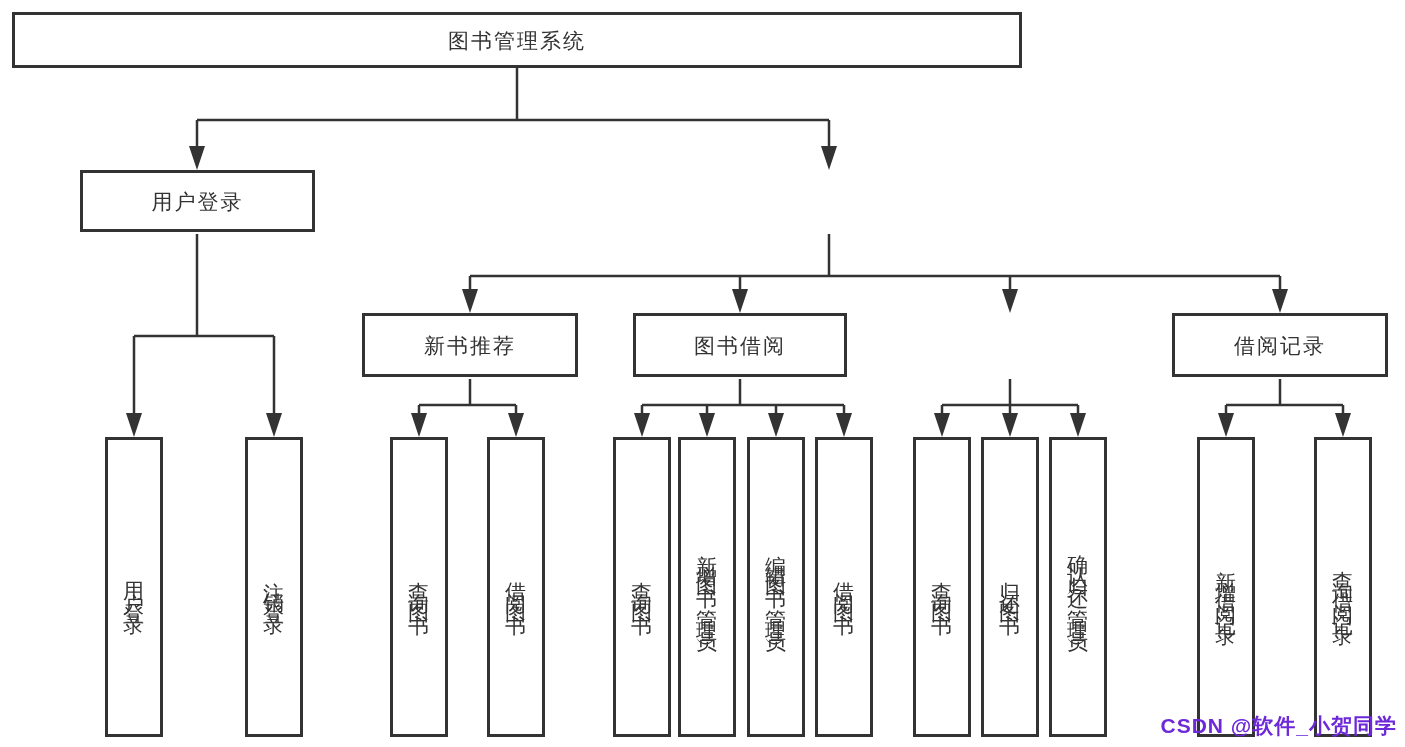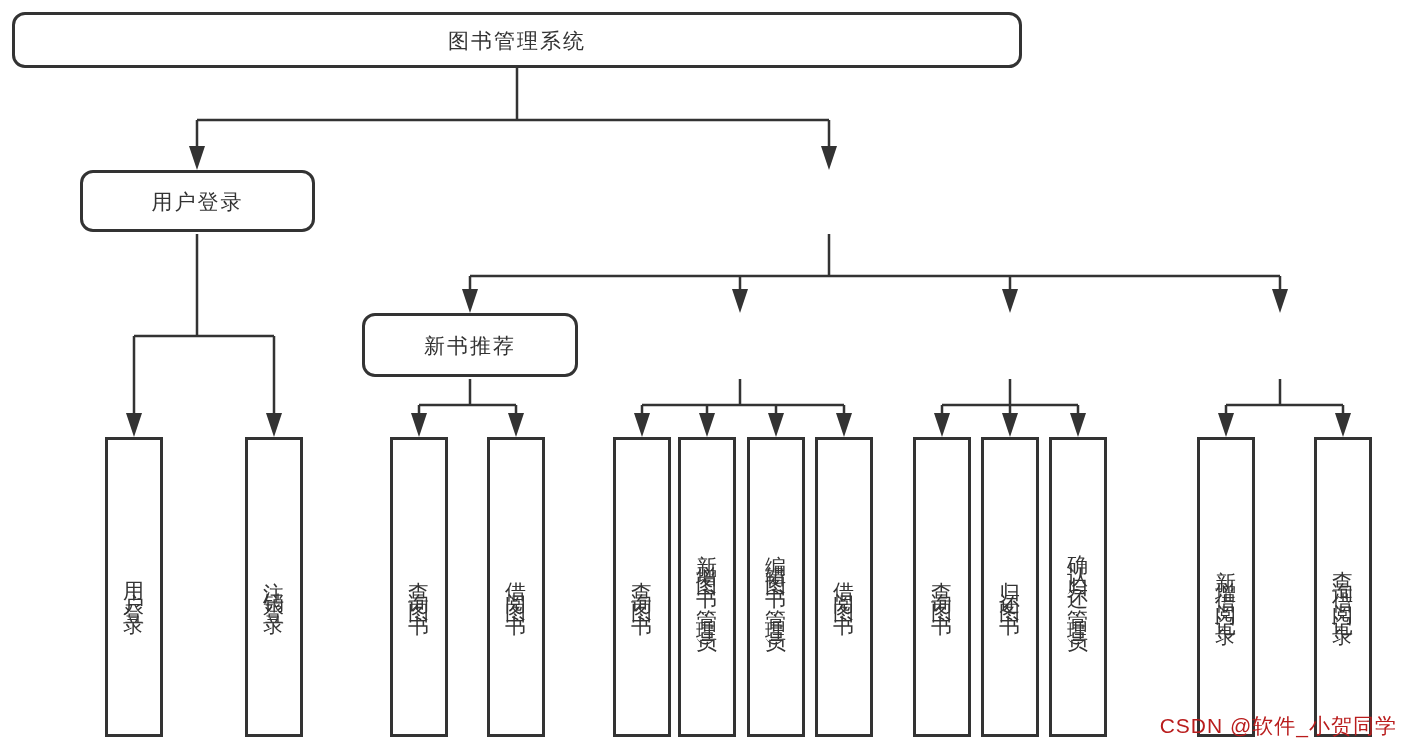--- a/index.html
+++ b/index.html
@@ -29,21 +29,20 @@
     color: #333333;
     display: flex;
     align-items: center;
     justify-content: center;
     line-height: 1;
     z-index: 1;
   }
   .h-node {
     font-size: 21px;
     letter-spacing: 2px;
-    border-radius: 13px;
   }
   .root-node {
     left: 12px; top: 12px;
     width: 1010px; height: 56px;
   }
   .l2-node {
     height: 62px; width: 235px; top: 170px;
   }
   .l3-node {
     height: 64px; width: 216px; top: 313px;
@@ -59,24 +58,25 @@
     font-size: 21px;
     letter-spacing: 11px;
     line-height: 1;
     white-space: nowrap;
   }
   #watermark {
     position: absolute;
     top: 713px;
     right: 8px;
     font-size: 21px;
-    color: #b91c1c;
+    color: #6d28d9;
     letter-spacing: 1px;
     z-index: 2;
     line-height: 1.2;
+    font-weight: bold;
   }
 </style>
 </head>
 <body>
 
 <div id="stage">
 
   <svg id="connectors" width="1405" height="747" viewBox="0 0 1405 747" xmlns="http://www.w3.org/2000/svg">
     <g stroke="#333333" stroke-width="2.5" fill="none">
 
@@ -121,20 +121,26 @@
     <span>图书管理系统</span>
   </div>
 
   <div class="node h-node l2-node" style="left:80px">
     <span>用户登录</span>
   </div>
 
   <div class="node h-node l3-node" style="left:362px">
     <span>新书推荐</span>
   </div>
+  <div class="node h-node l3-node" style="left:633px;width:214px">
+    <span>图书借阅</span>
+  </div>
+  <div class="node h-node l3-node" style="left:1172px">
+    <span>借阅记录</span>
+  </div>
 
   <div class="node leaf" style="left:105px">
     <span class="vtext">用户登录</span>
   </div>
   <div class="node leaf" style="left:245px">
     <span class="vtext">注销登录</span>
   </div>
 
   <div class="node leaf" style="left:390px">
     <span class="vtext">查询图书</span>

